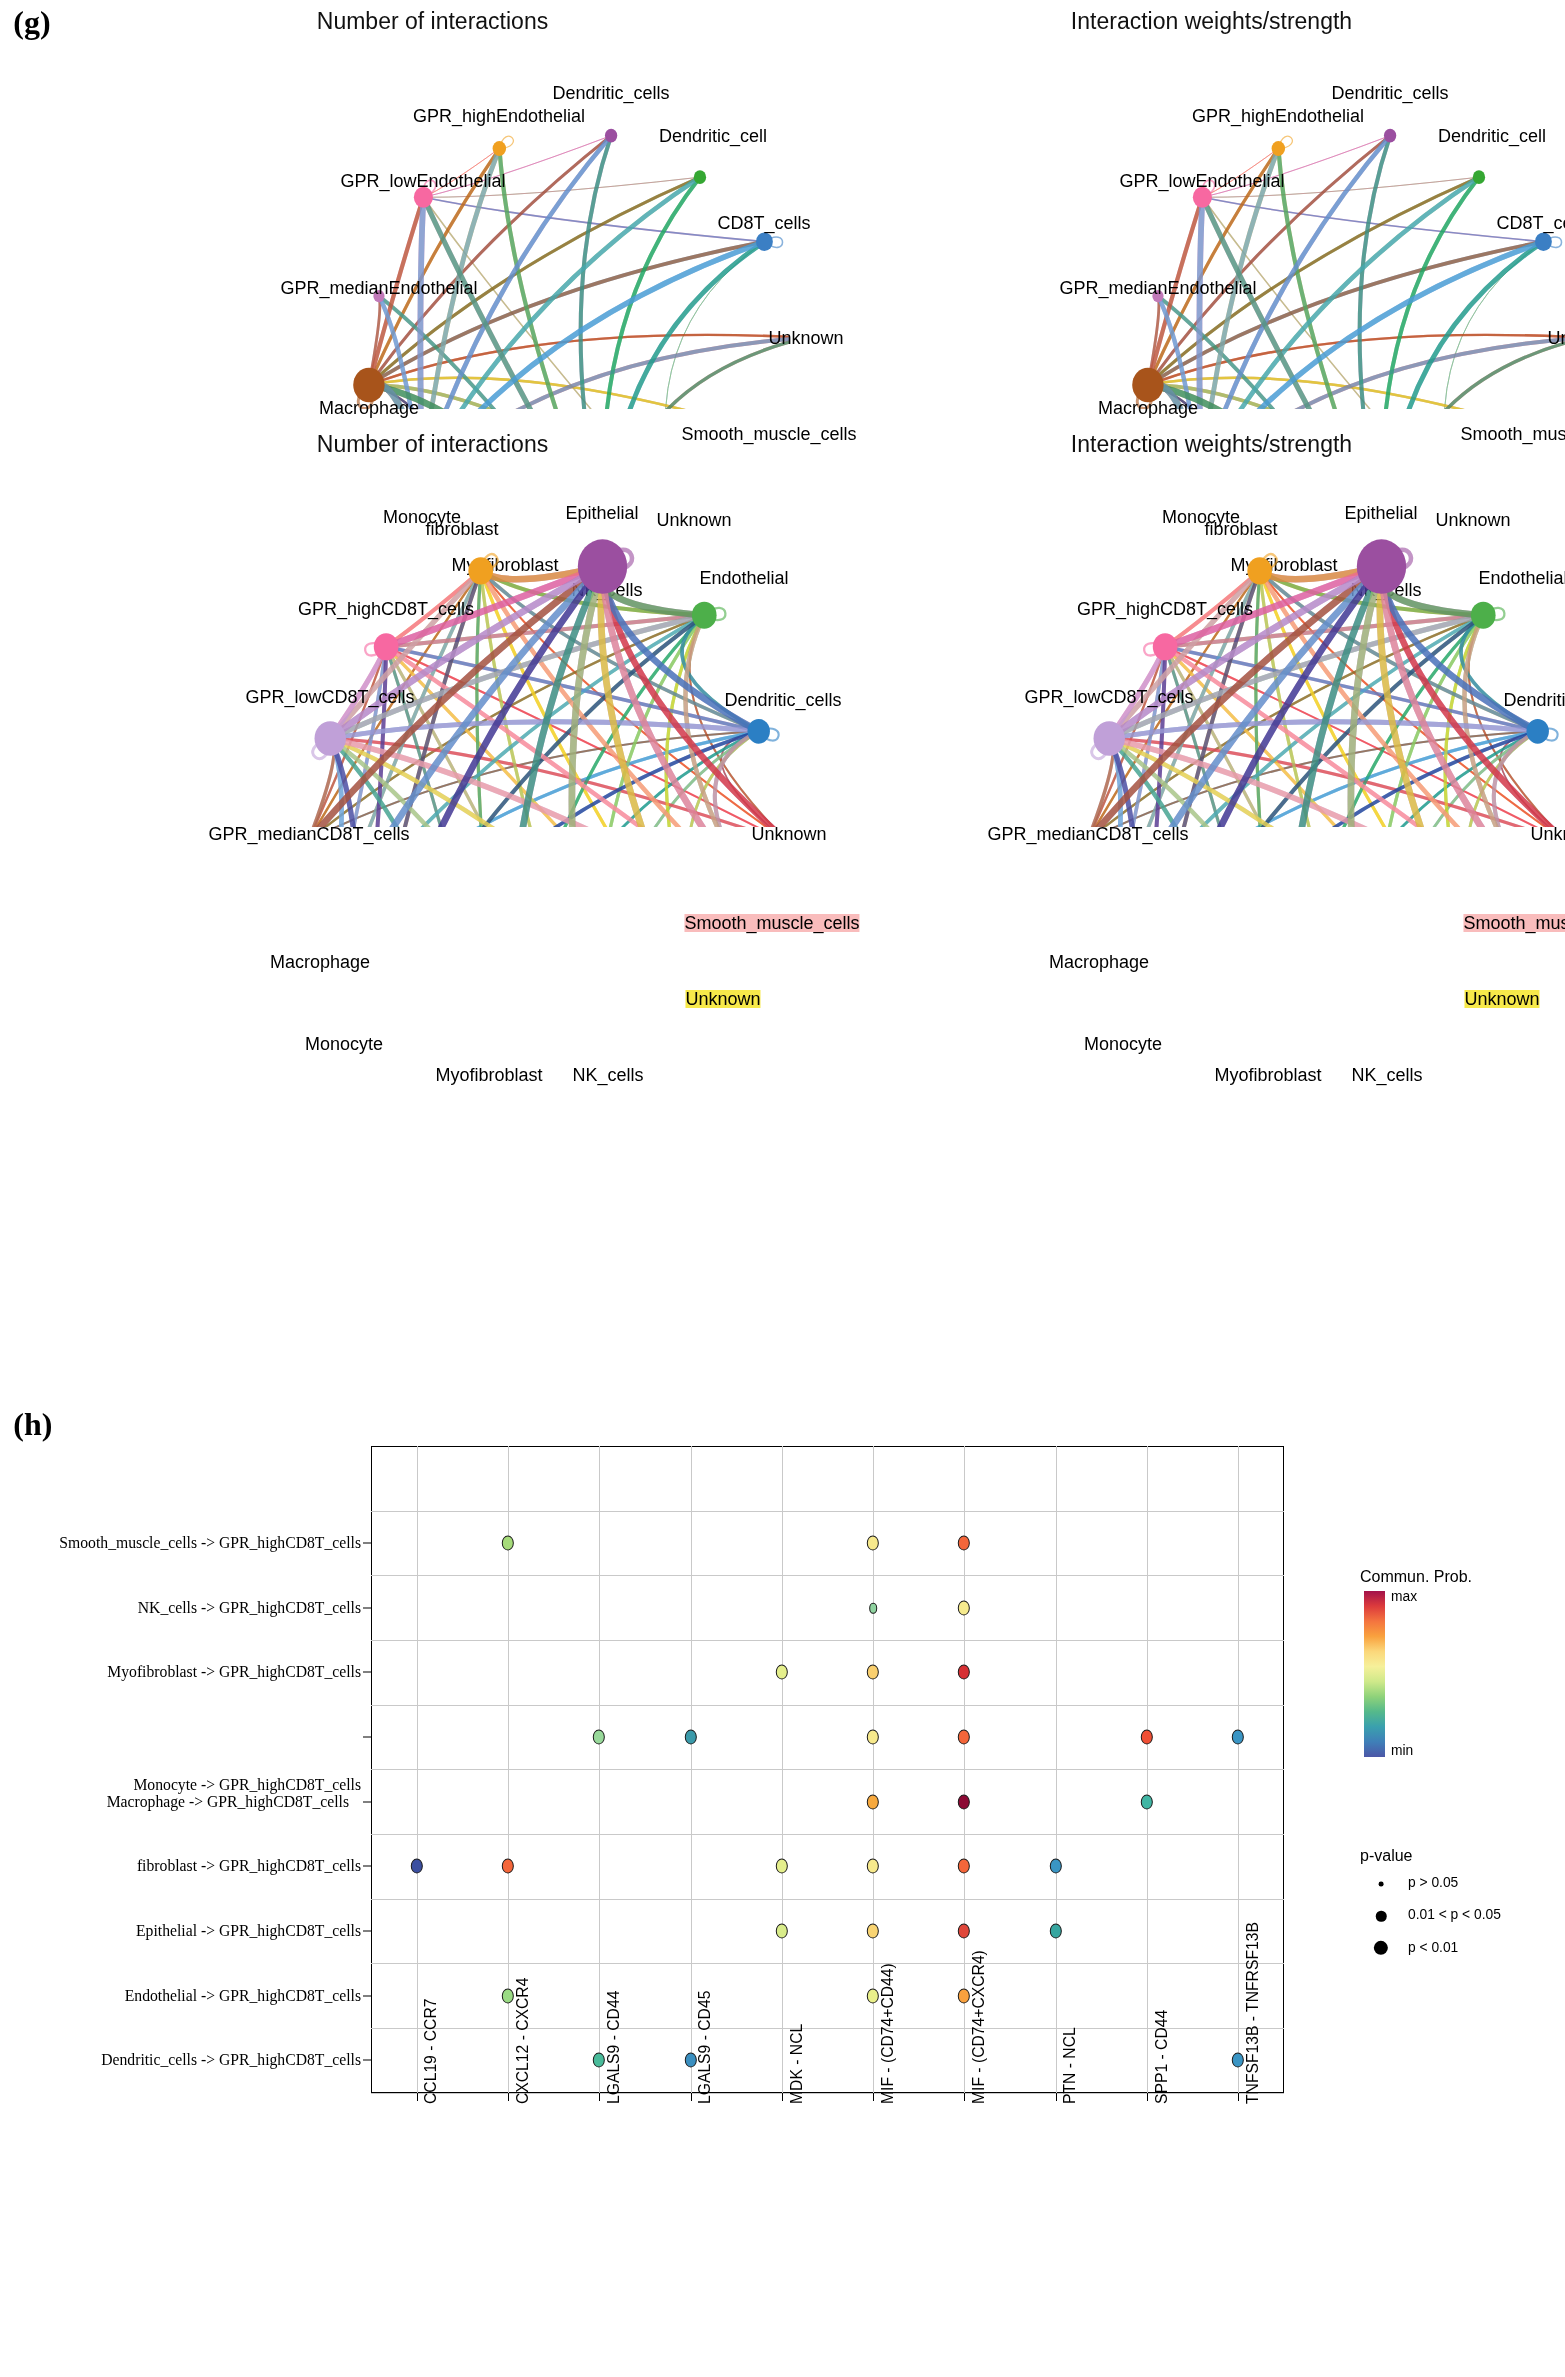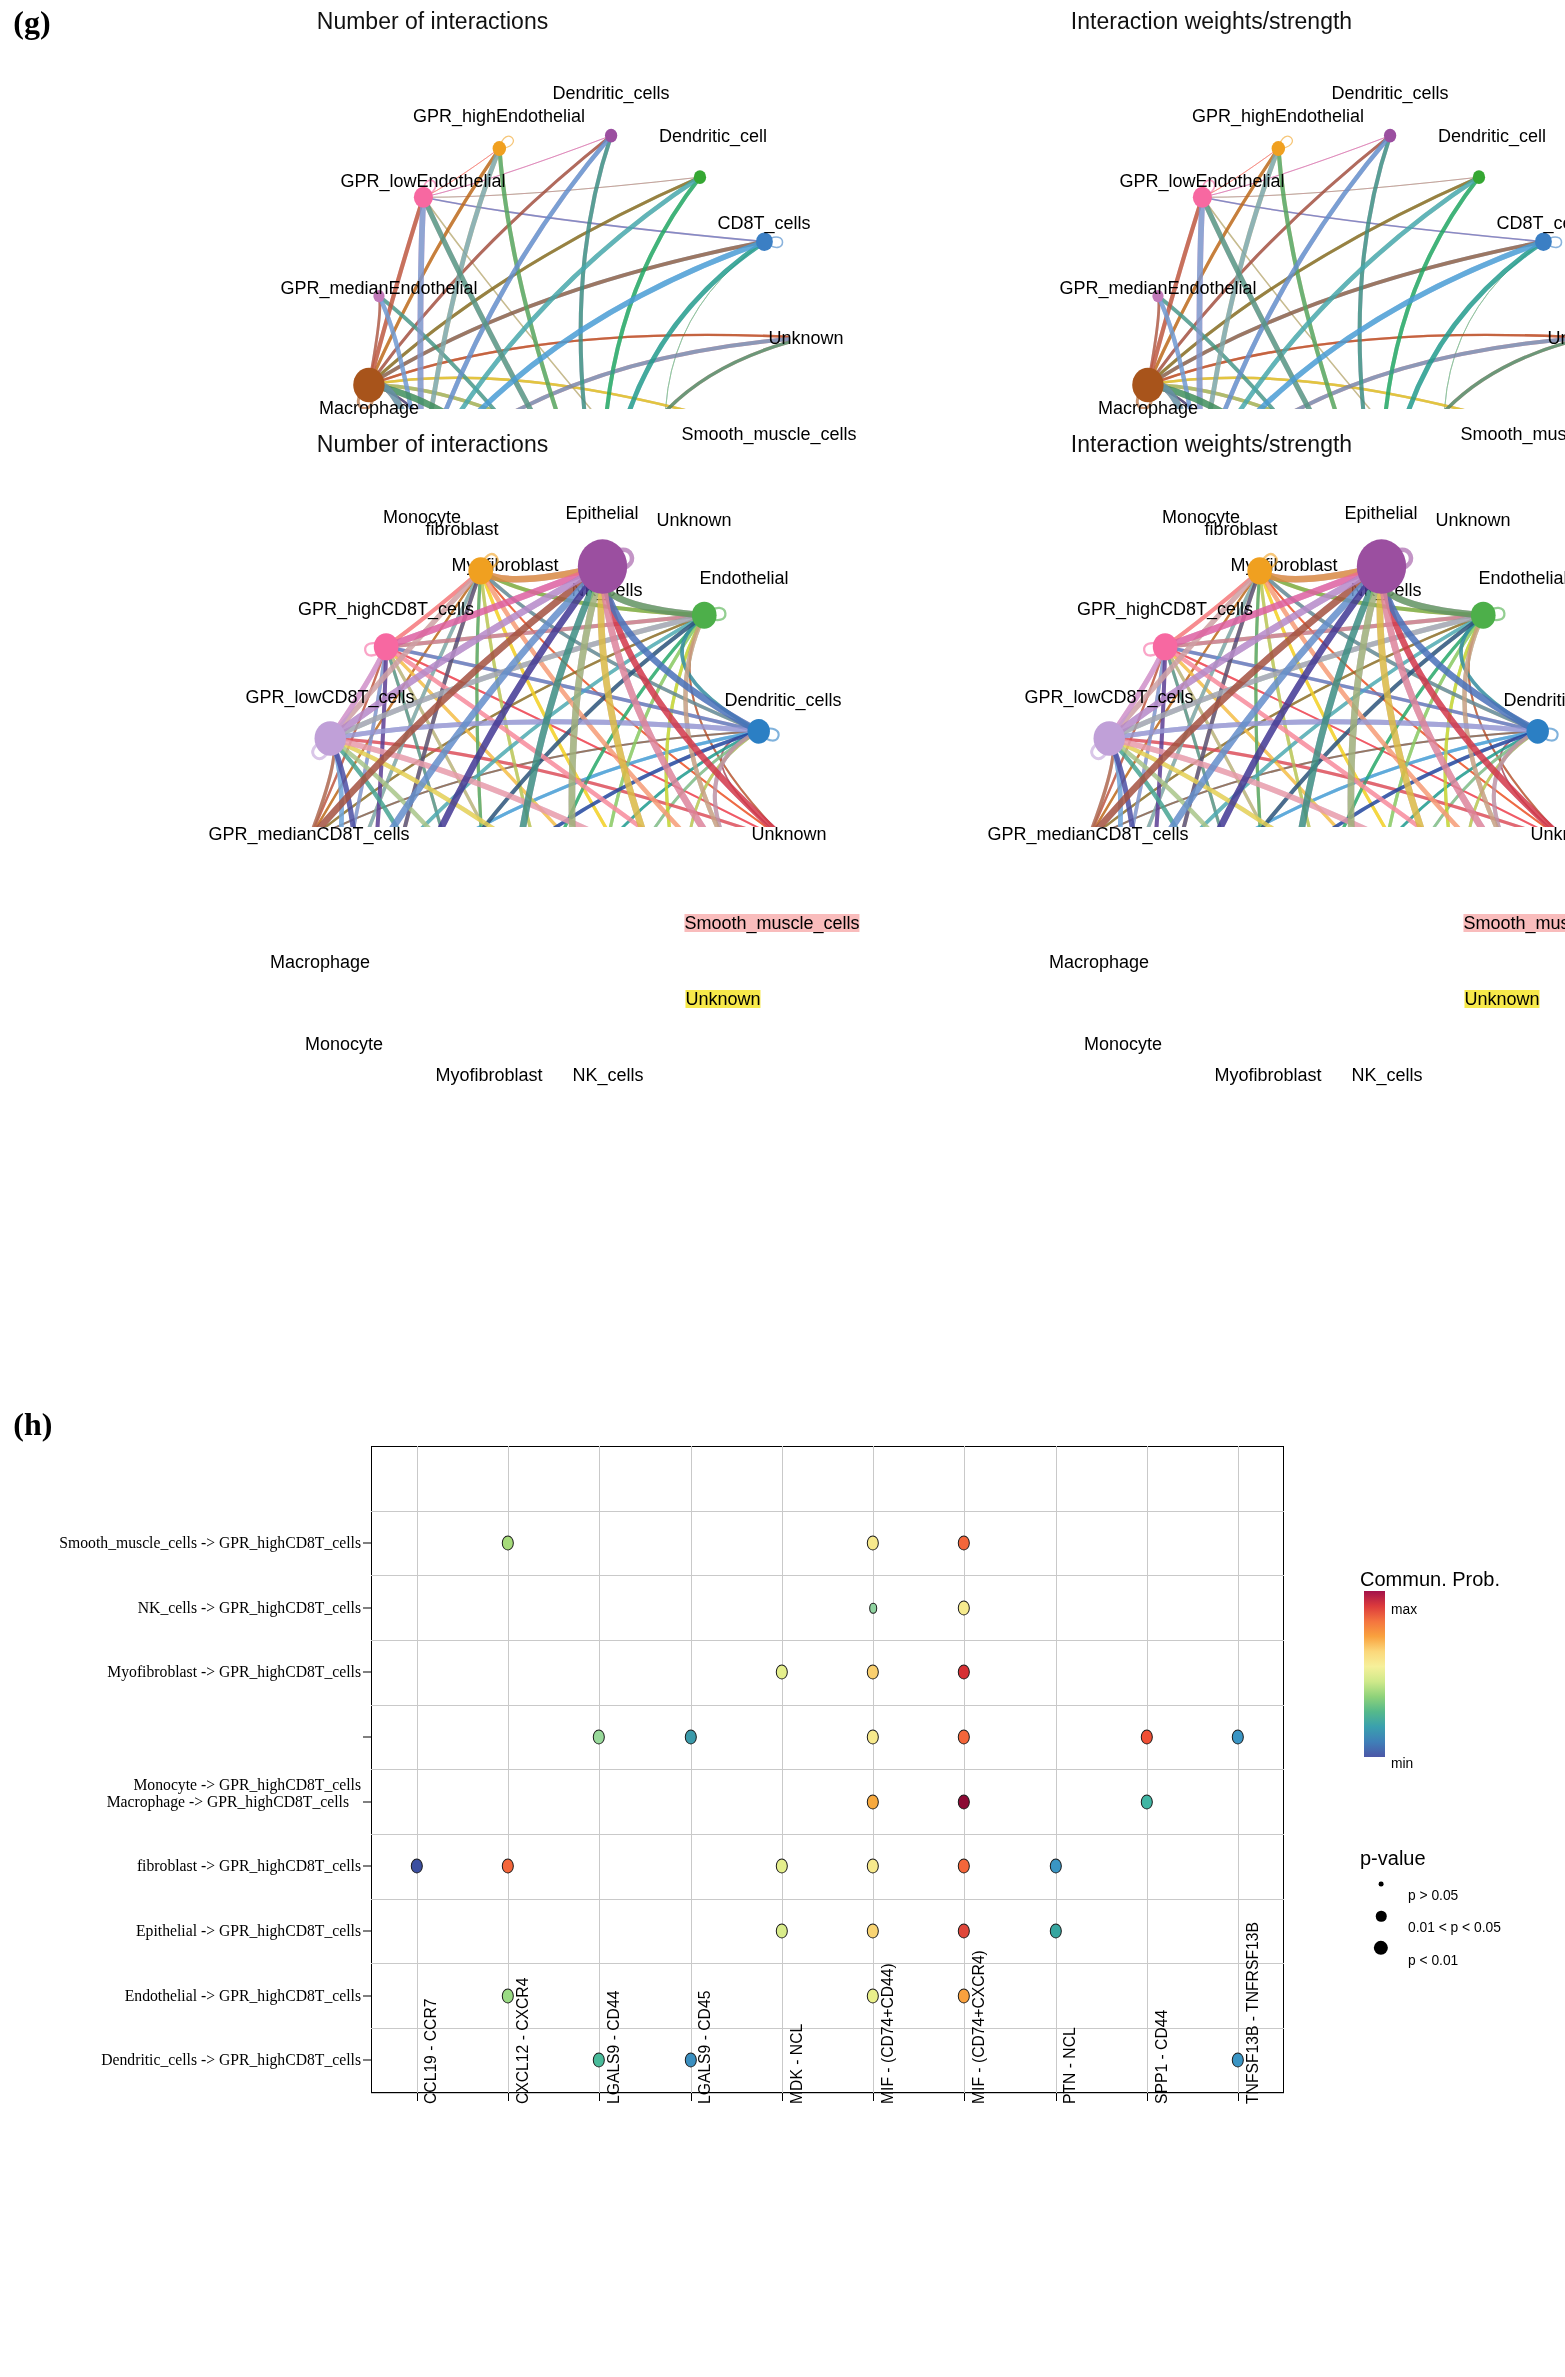--- a/index.html
+++ b/index.html
@@ -23,22 +23,22 @@
   .dp-vgrid{width:1px;}
   .dp-hgrid{height:1px;}
   .dp-ylab{position:absolute;font-family:"Liberation Serif",serif;font-size:15.7px;white-space:nowrap;
            transform:translate(-100%,-50%);color:#000;}
   .dp-ytick{position:absolute;height:1px;width:7.6px;background:#000;transform:translateY(-0.5px);}
   .dp-xtick{position:absolute;width:1px;height:7.6px;background:#000;}
   .dp-xlab{position:absolute;font-family:"Liberation Sans",sans-serif;font-size:15.7px;white-space:nowrap;
            transform-origin:left top;transform:rotate(-90deg);color:#000;}
   .dot{position:absolute;border:1.1px solid #1a1a1a;border-radius:50%;transform:translate(-50%,-50%);box-sizing:border-box;}
 
-  .lg-title{position:absolute;font-family:"Liberation Sans",sans-serif;font-size:20px;white-space:nowrap;}
-  .lg-sub{position:absolute;font-family:"Liberation Sans",sans-serif;font-size:13.8px;white-space:nowrap;margin-top:13px;}
+  .lg-title{position:absolute;font-family:"Liberation Sans",sans-serif;font-size:16px;white-space:nowrap;}
+  .lg-sub{position:absolute;font-family:"Liberation Sans",sans-serif;font-size:13.8px;white-space:nowrap;}
   .cbar{position:absolute;width:21px;border:0;}
   .lgdot{position:absolute;background:#000;border-radius:50%;transform:translate(-50%,-50%);}
 </style>
 </head>
 <body>
 
 <div class="panel-letter" style="left:13.3px;top:3.8px;">(g)</div>
 
 <div class="circ" id="circ0" style="left:67px;top:0px;width:723px;height:409px;">
     <div class="circ-title" style="top: 7.6px;">Number of interactions</div>

